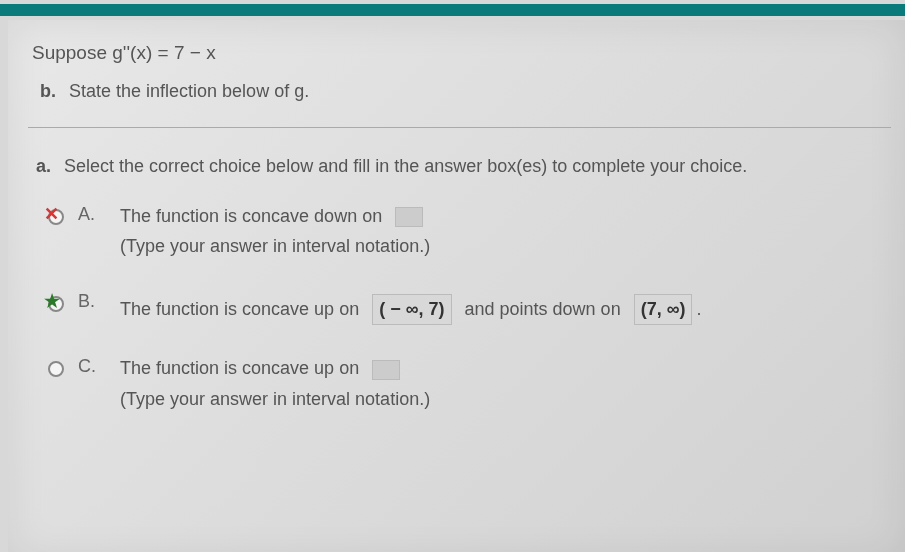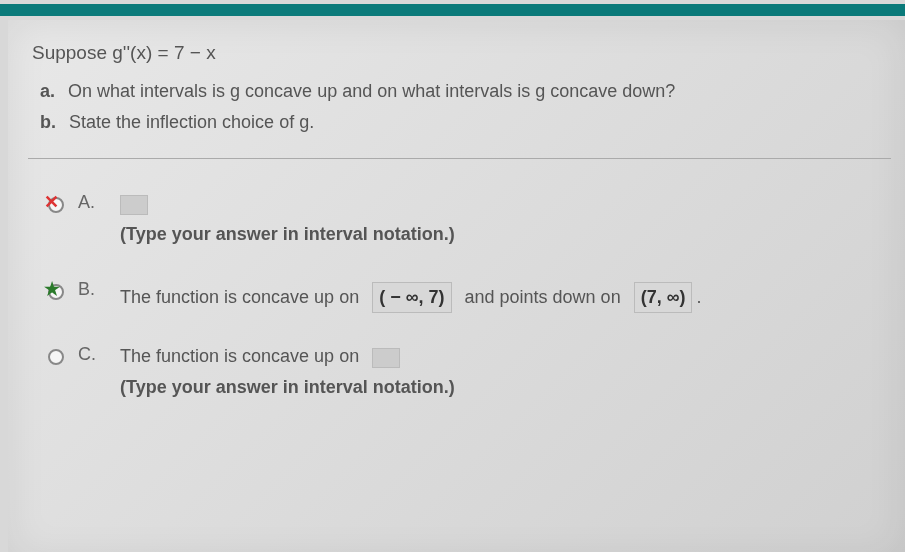--- a/index.html
+++ b/index.html
@@ -79,21 +79,20 @@
     }
     .choice-body {
       flex: 1;
       font-size: 18px;
       color: #555;
       line-height: 1.5;
     }
     .hint {
       display: block;
       margin-top: 2px;
-      font-weight: bold;
     }
     .answer-box {
       display: inline-block;
       background: #ccc;
       min-width: 28px;
       height: 20px;
       vertical-align: middle;
       border: 1px solid #bbb;
     }
     .answer-filled {
@@ -107,38 +106,38 @@
   </style>
 </head>
 <body>
 
 <div class="page">
 
   <div class="prompt-line">Suppose g''(x) = 7 − x</div>
 
   <div class="sub-questions">
     <span class="sub-q">
-      <span class="bold-label">a.</span><span> On what intervals is g concave up and on what intervals is g concave down?</span>
-    </span>
-    <span class="sub-q">
-      <span class="bold-label">b.</span><span> State the inflection choice of g.</span>
+      <span class="bold-label">b.</span><span> State the inflection below of g.</span>
     </span>
   </div>
 
   <hr class="divider">
 
+  <div class="section-prompt">
+    <span class="bold-label">a.</span><span> Select the correct choice below and fill in the answer box(es) to complete your choice.</span>
+  </div>
 
   <div class="choice">
     <div class="radio-wrap">
       <span class="marker incorrect">✕</span>
       <span class="radio"></span>
     </div>
     <div class="choice-letter">A.</div>
     <div class="choice-body">
-      <span class="answer-box"></span>
+      <span>The function is concave down on </span><span class="answer-box"></span>
       <span class="hint">(Type your answer in interval notation.)</span>
     </div>
   </div>
 
   <div class="choice">
     <div class="radio-wrap">
       <span class="marker correct">★</span>
       <span class="radio"></span>
     </div>
     <div class="choice-letter">B.</div>

